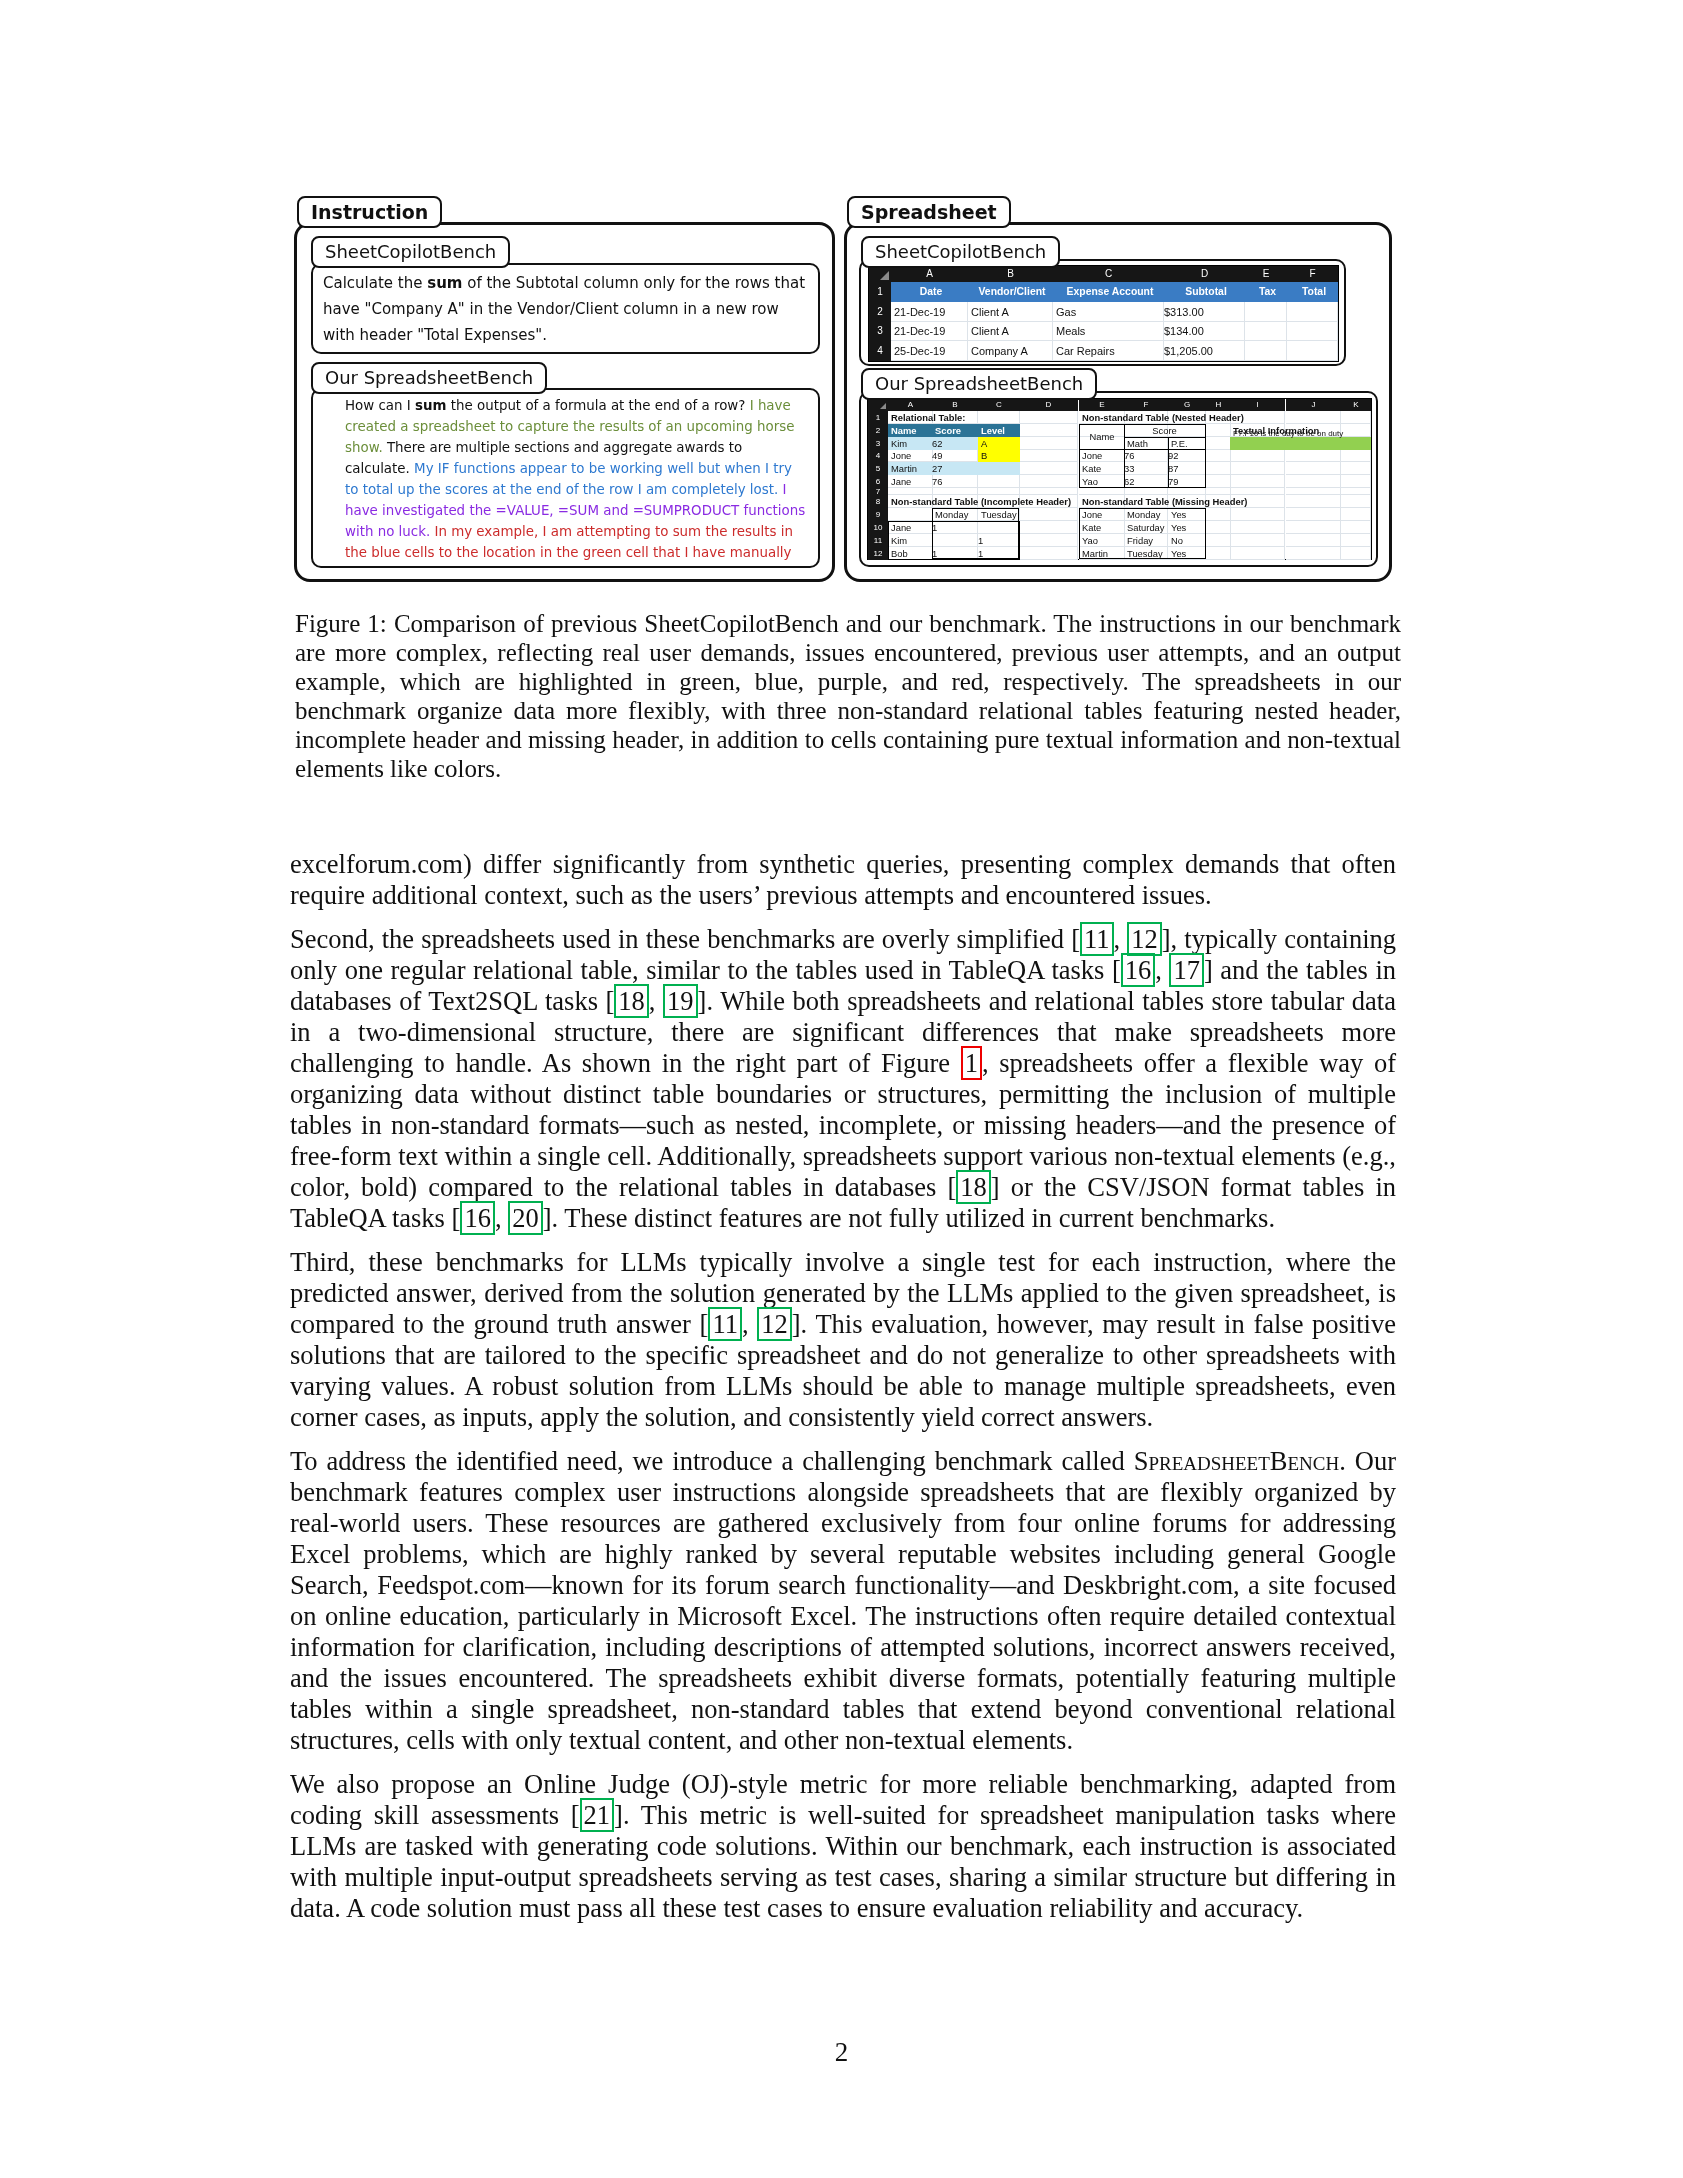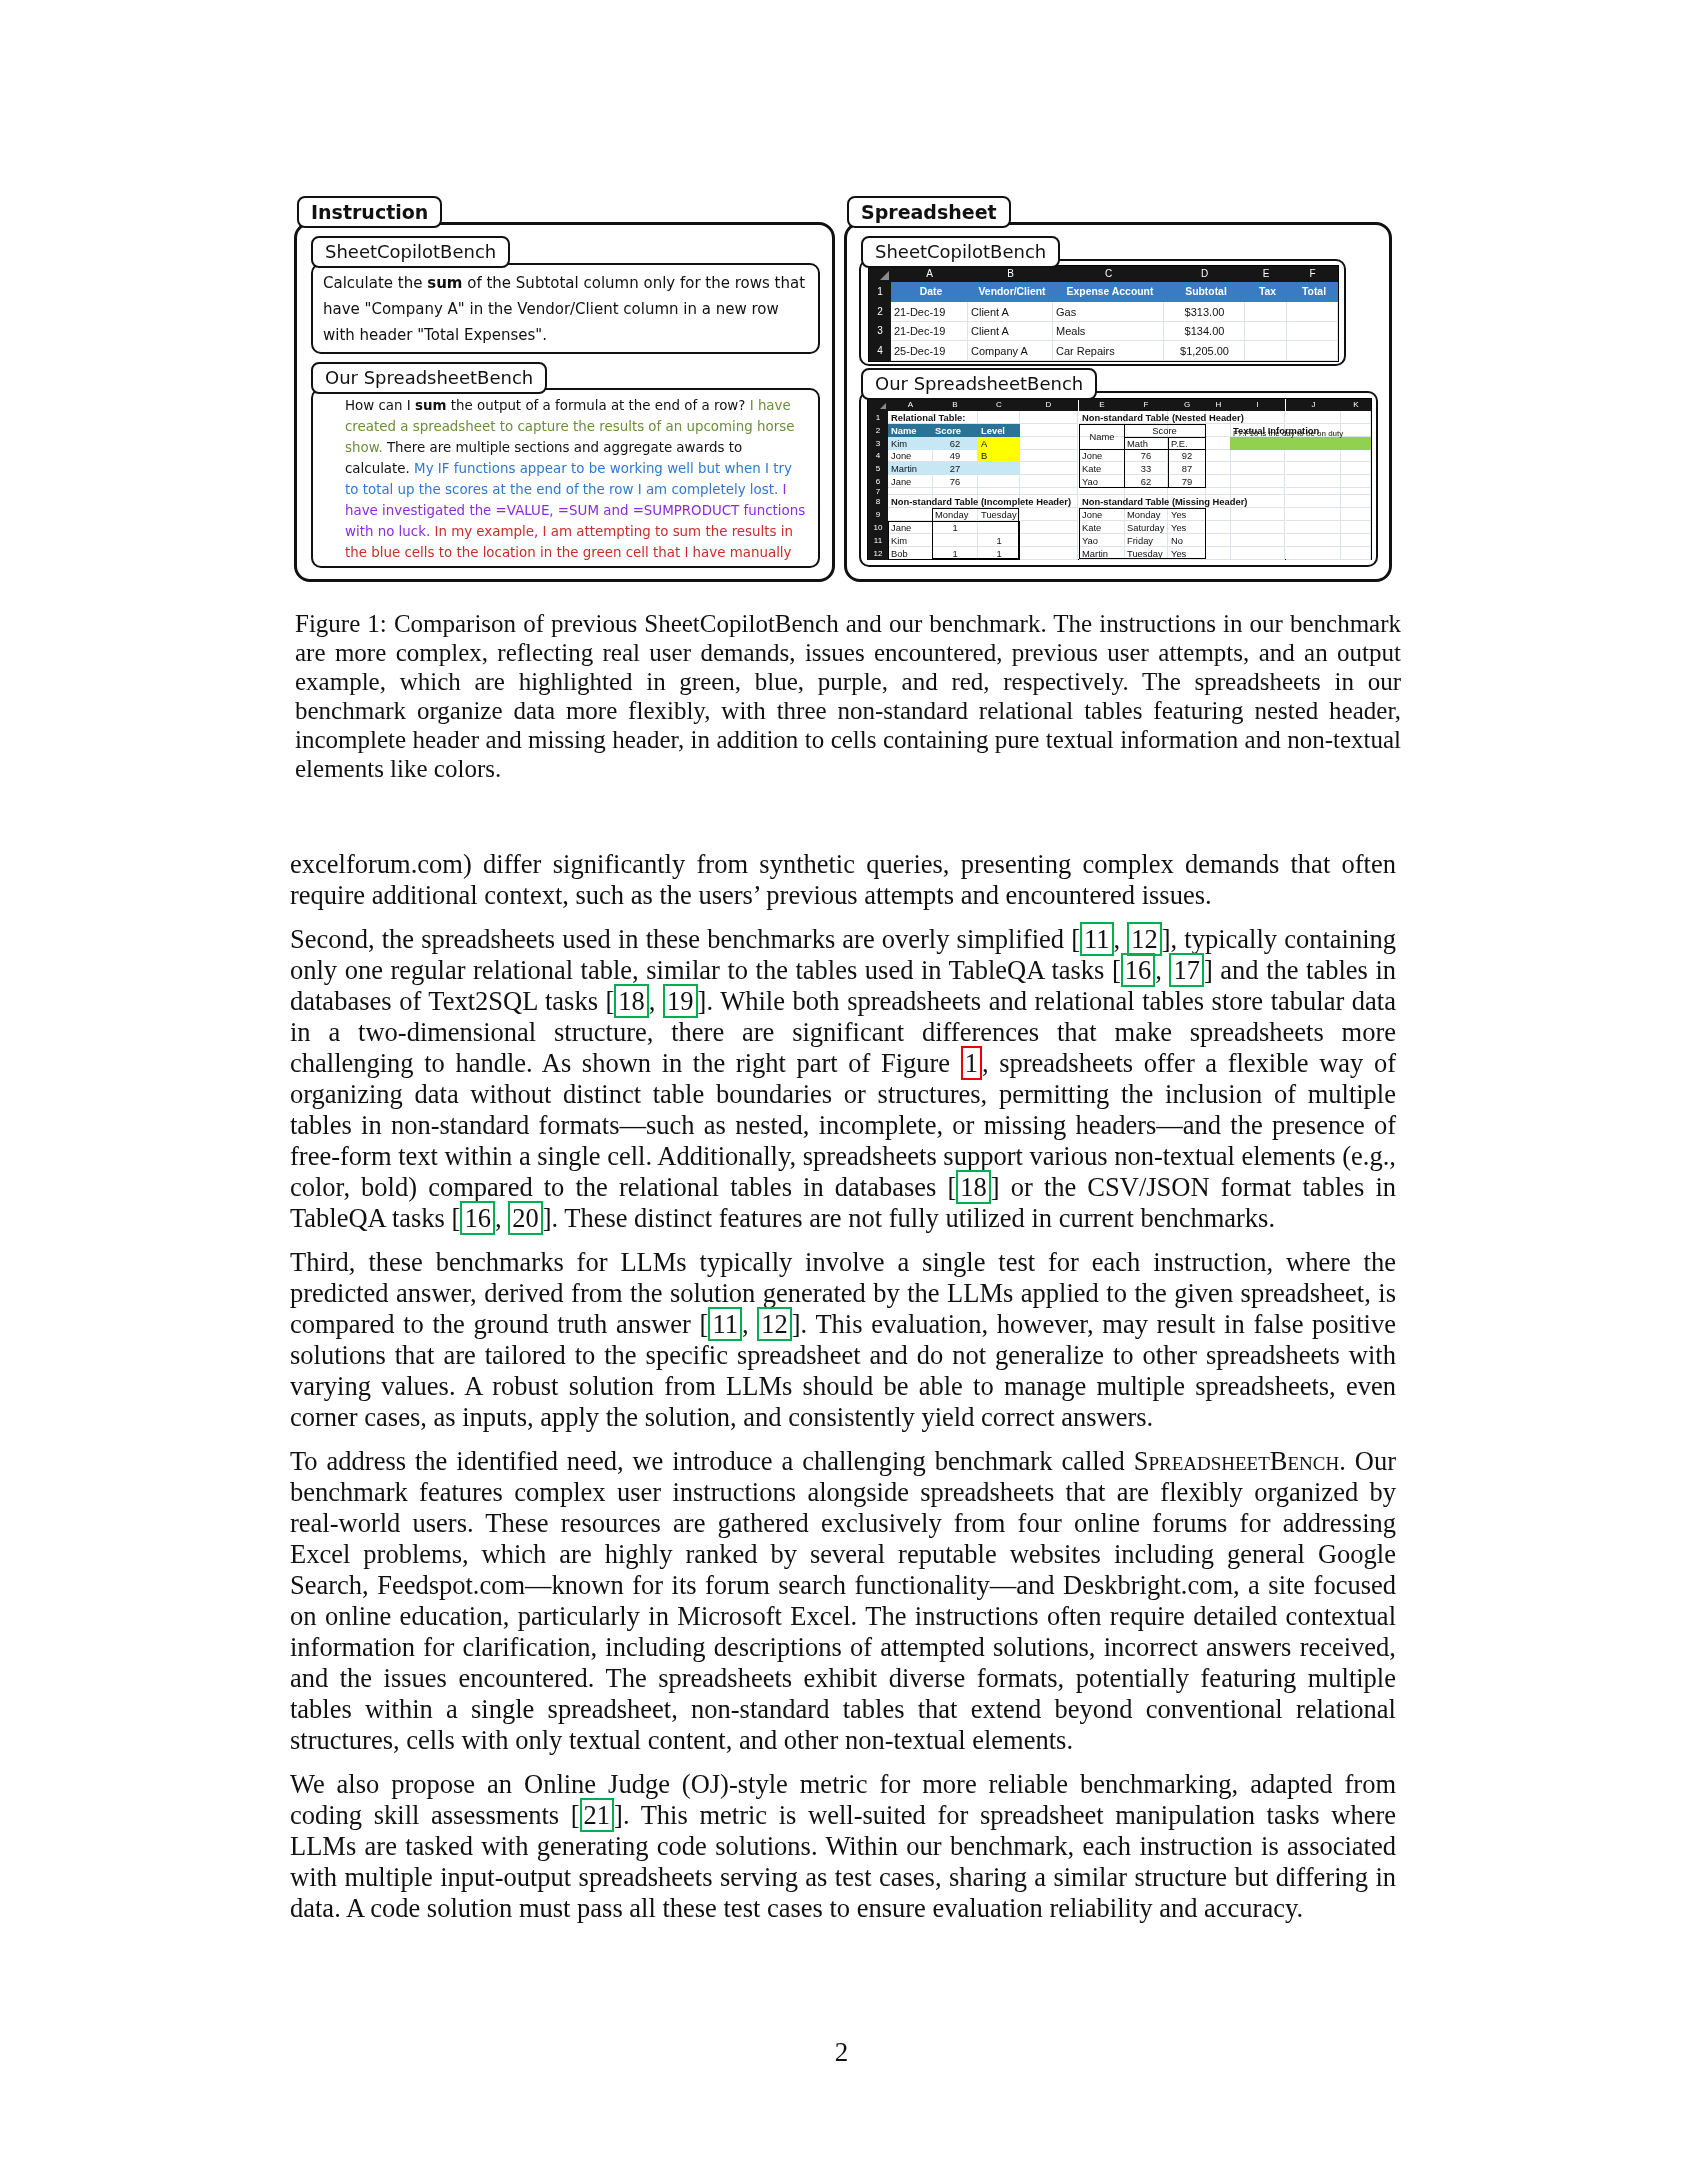--- a/index.html
+++ b/index.html
@@ -36,21 +36,21 @@
          border-left:9px solid transparent;border-bottom:9px solid #8a8a8a;}
   #sheet2 .sh-corner::after{border-left-width:6px;border-bottom-width:6px;}
   .sh-head{position:absolute;background:#161616;color:#fff;text-align:center;
            box-sizing:border-box;overflow:hidden;}
   #sheet1 .sh-head{font-size:10px;}
   #sheet2 .sh-head{font-size:8px;}
   .sh-cell{position:absolute;box-sizing:border-box;
            border-right:1px solid #dde3e9;border-bottom:1px solid #dde3e9;}
   .ov{position:absolute;box-sizing:border-box;white-space:nowrap;overflow:visible;}
   .ov.tx{padding-left:3px;}
-  .ov.ta-r{text-align:center;padding-right:0;padding-left:0;}
+  .ov.ta-r{text-align:left;padding-right:0;padding-left:0;}
   .ov.ta-c{text-align:center;}
   .ov.bold{font-weight:bold;}
   #sheet1{font-size:11px;}
   #sheet2{font-size:9.4px;}
   .blk-border{position:absolute;border:1.3px solid #000;box-sizing:border-box;z-index:4;}
   .blk-line{position:absolute;background:#000;z-index:4;}
   .bg-rect{position:absolute;z-index:0;}
 
   
   .caption{position:absolute;left:295px;top:609px;width:1106px;

